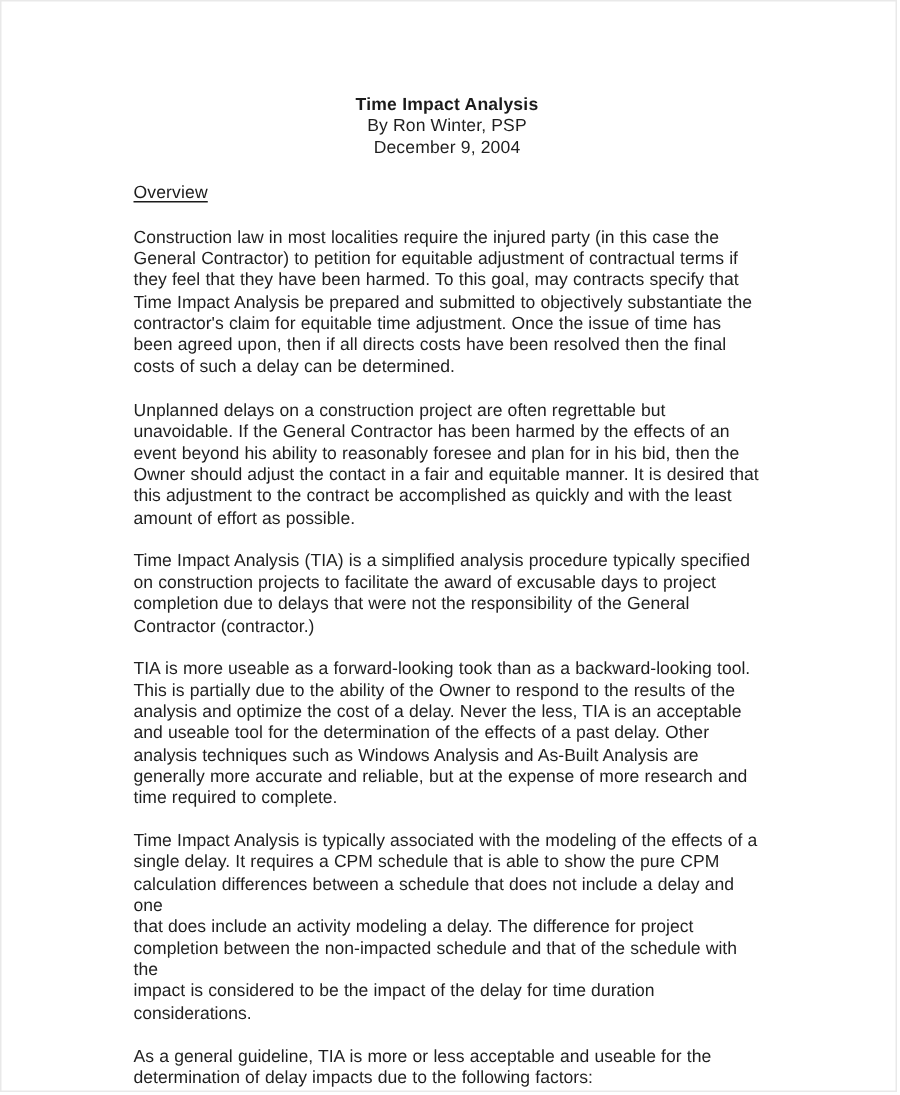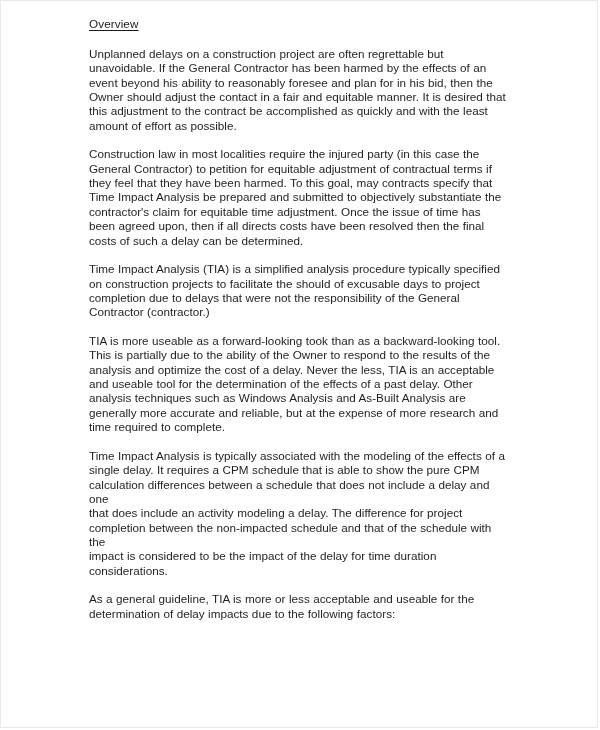--- a/index.html
+++ b/index.html
@@ -77,40 +77,45 @@
   .para.first {
     margin-top: 15px;
   }
 </style>
 </head>
 <body>
 
 <div class="page">
   <div class="doc-body">
 
+    <div class="title-block">
+      <div class="doc-title">Time Impact Analysis</div>
+      <div class="doc-author">By Ron Winter, PSP</div>
+      <div class="doc-date">December 9, 2004</div>
+    </div>
 
     <div>
       <span class="section-heading">Overview</span>
     </div>
 
-    <p class="para first">Unplanned delays on a construction project are often regrettable but
-unavoidable.  If the General Contractor has been harmed by the effects of an
-event beyond his ability to reasonably foresee and plan for in his bid, then the
-Owner should adjust the contact in a fair and equitable manner.  It is desired that
-this adjustment to the contract be accomplished as quickly and with the least
-amount of effort as possible.</p>
     <p class="para">Construction law in most localities require the injured party (in this case the
 General Contractor) to petition for equitable adjustment of contractual terms if
 they feel that they have been harmed. To this goal, may contracts specify that
 Time Impact Analysis be prepared and submitted to objectively substantiate the
 contractor's claim for equitable time adjustment.  Once the issue of time has
 been agreed upon, then if all directs costs have been resolved then the final
 costs of such a delay can be determined.</p>
+    <p class="para first">Unplanned delays on a construction project are often regrettable but
+unavoidable.  If the General Contractor has been harmed by the effects of an
+event beyond his ability to reasonably foresee and plan for in his bid, then the
+Owner should adjust the contact in a fair and equitable manner.  It is desired that
+this adjustment to the contract be accomplished as quickly and with the least
+amount of effort as possible.</p>
     <p class="para">Time Impact Analysis (TIA) is a simplified analysis procedure typically specified
-on construction projects to facilitate the should of excusable days to project
+on construction projects to facilitate the award of excusable days to project
 completion due to delays that were not the responsibility of the General
 Contractor (contractor.)</p>
     <p class="para">TIA is more useable as a forward-looking took than as a backward-looking tool.
 This is partially due to the ability of the Owner to respond to the results of the
 analysis and optimize the cost of a delay.  Never the less, TIA is an acceptable
 and useable tool for the determination of the effects of a past delay.  Other
 analysis techniques such as Windows Analysis and As-Built Analysis are
 generally more accurate and reliable, but at the expense of more research and
 time required to complete.</p>
     <p class="para">Time Impact Analysis is typically associated with the modeling of the effects of a

